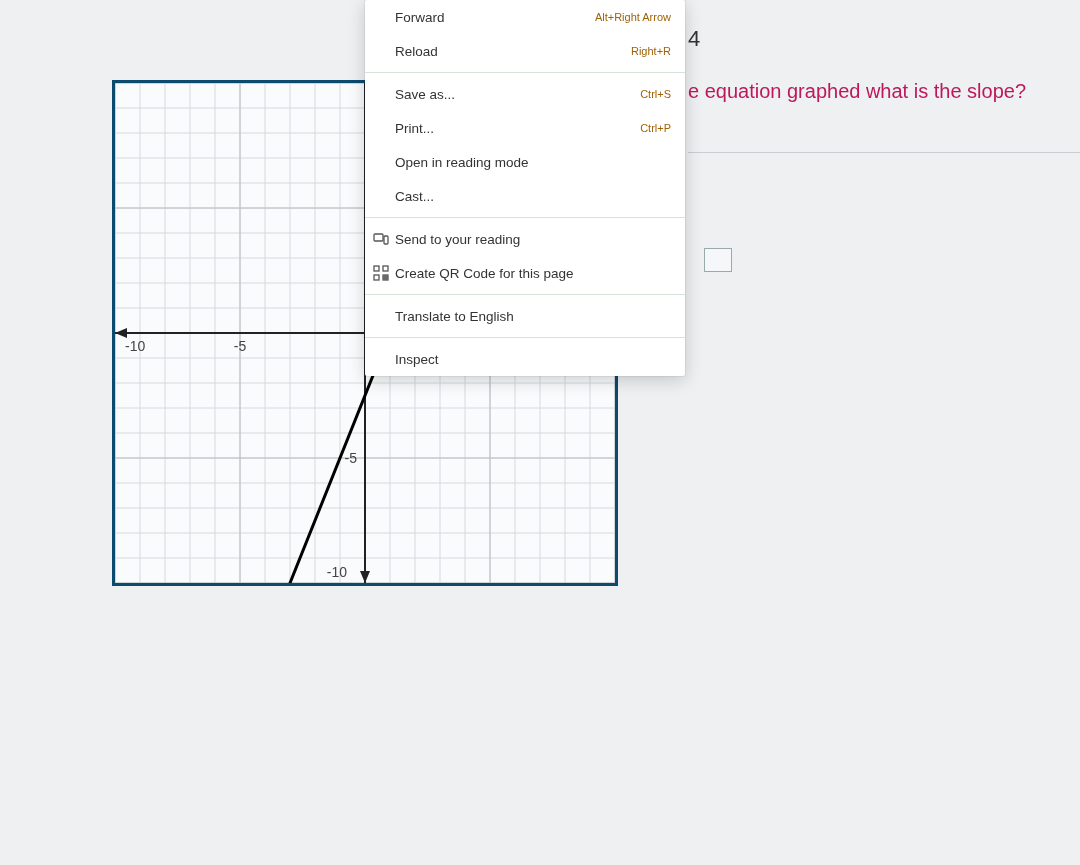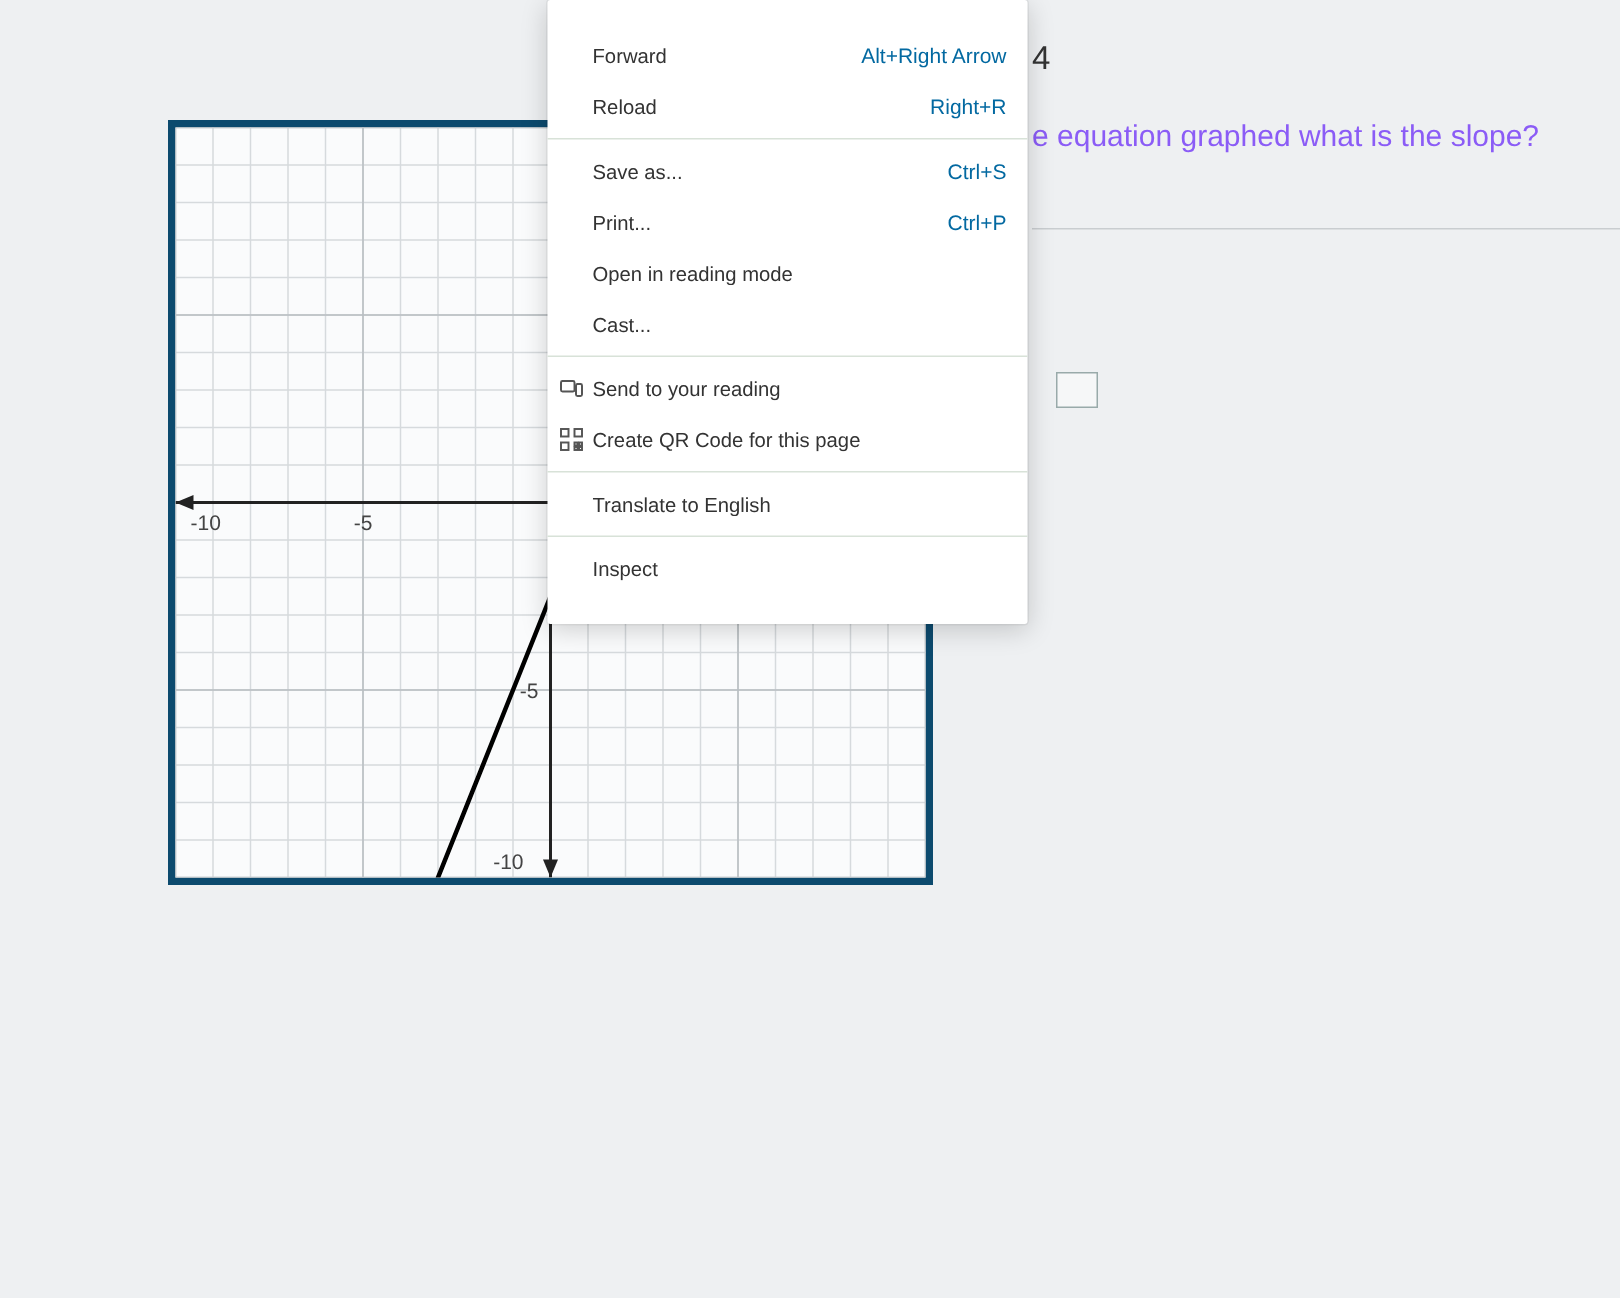--- a/index.html
+++ b/index.html
@@ -20,21 +20,21 @@
     left: 688px;
     top: 26px;
     font-size: 22px;
     color: #333;
   }
   .qtext {
     position: absolute;
     left: 688px;
     top: 80px;
     font-size: 20px;
-    color: #8b5cf6;
+    color: #be185d;
     white-space: nowrap;
     text-align: center;
   }
   .answer-box {
     position: absolute;
     left: 704px;
     top: 248px;
     width: 26px;
     height: 22px;
     border: 1px solid #9aa;
@@ -50,52 +50,52 @@
   }
 
   
   .chart {
     position: absolute;
     left: 112px;
     top: 80px;
     width: 500px;
     height: 500px;
     background: #fafbfc;
-    border: 5px solid #0c4a6e;
+    border: 3px solid #0c4a6e;
   }
   .chart svg { width: 100%; height: 100%; display: block; }
   .axis-label {
     font-family: Arial, Helvetica, sans-serif;
     font-size: 14px;
     fill: #444;
   }
 
   
   .ctx {
     position: absolute;
     left: 365px;
     top: 0;
     width: 320px;
     background: #fff;
     box-shadow: 0 4px 18px rgba(0,0,0,0.18), 0 0 0 1px rgba(0,0,0,0.05);
     border-radius: 2px;
     font-size: 13.5px;
     color: #333;
-    padding: 20px 0;
+    padding: 0 0;
   }
   .ctx .item {
     display: flex;
     align-items: center;
     height: 34px;
     padding: 0 14px 0 30px;
     position: relative;
     cursor: default;
   }
   .ctx .item .lbl { flex: 1 1 auto; white-space: nowrap; overflow: hidden; text-overflow: ellipsis; }
-  .ctx .item .sc  { color: #0369a1; font-size: 14px; margin-left: 28px; white-space: nowrap; }
+  .ctx .item .sc  { color: #a16207; font-size: 11px; margin-left: 28px; white-space: nowrap; }
   .ctx .sep { height: 0; border-top: 1px solid #d8e2d8; margin: 4px 0; }
   .ctx .icon {
     position: absolute;
     left: 8px;
     top: 50%;
     transform: translateY(-50%);
     width: 16px;
     height: 16px;
     display: flex;
     align-items: center;

